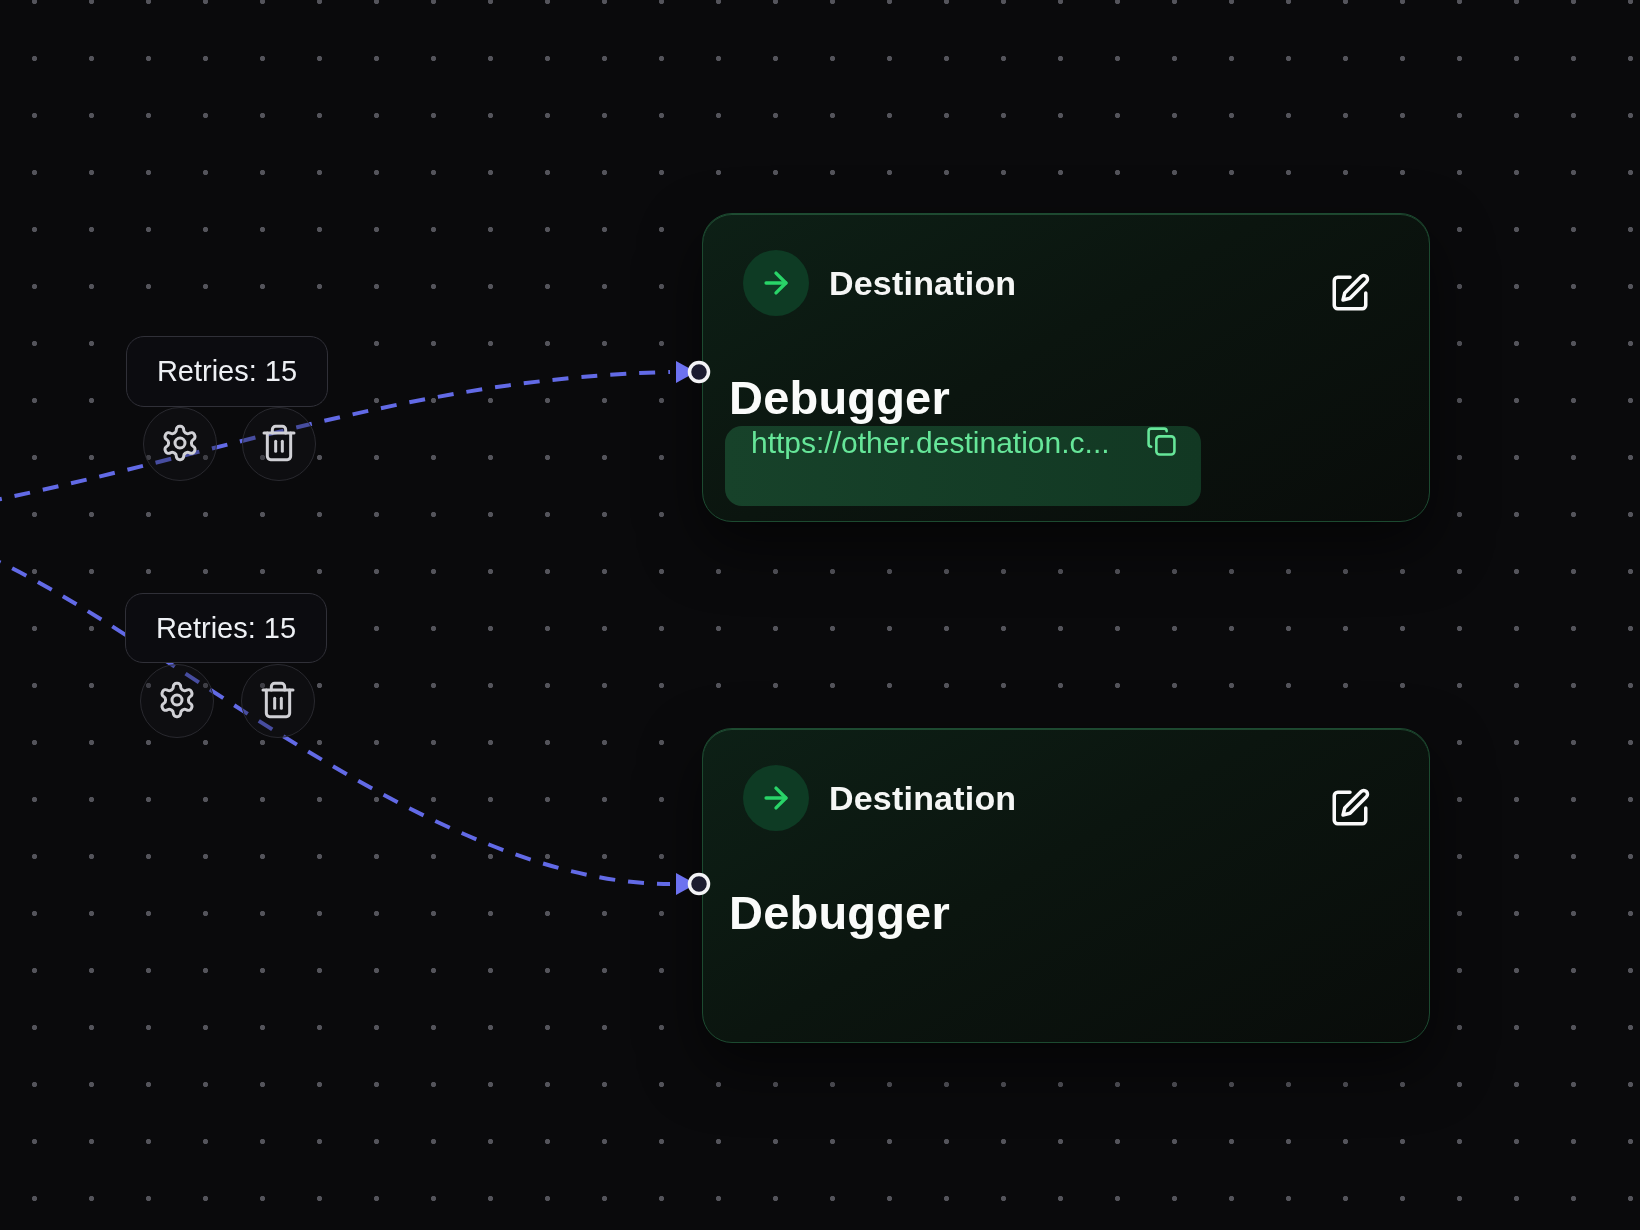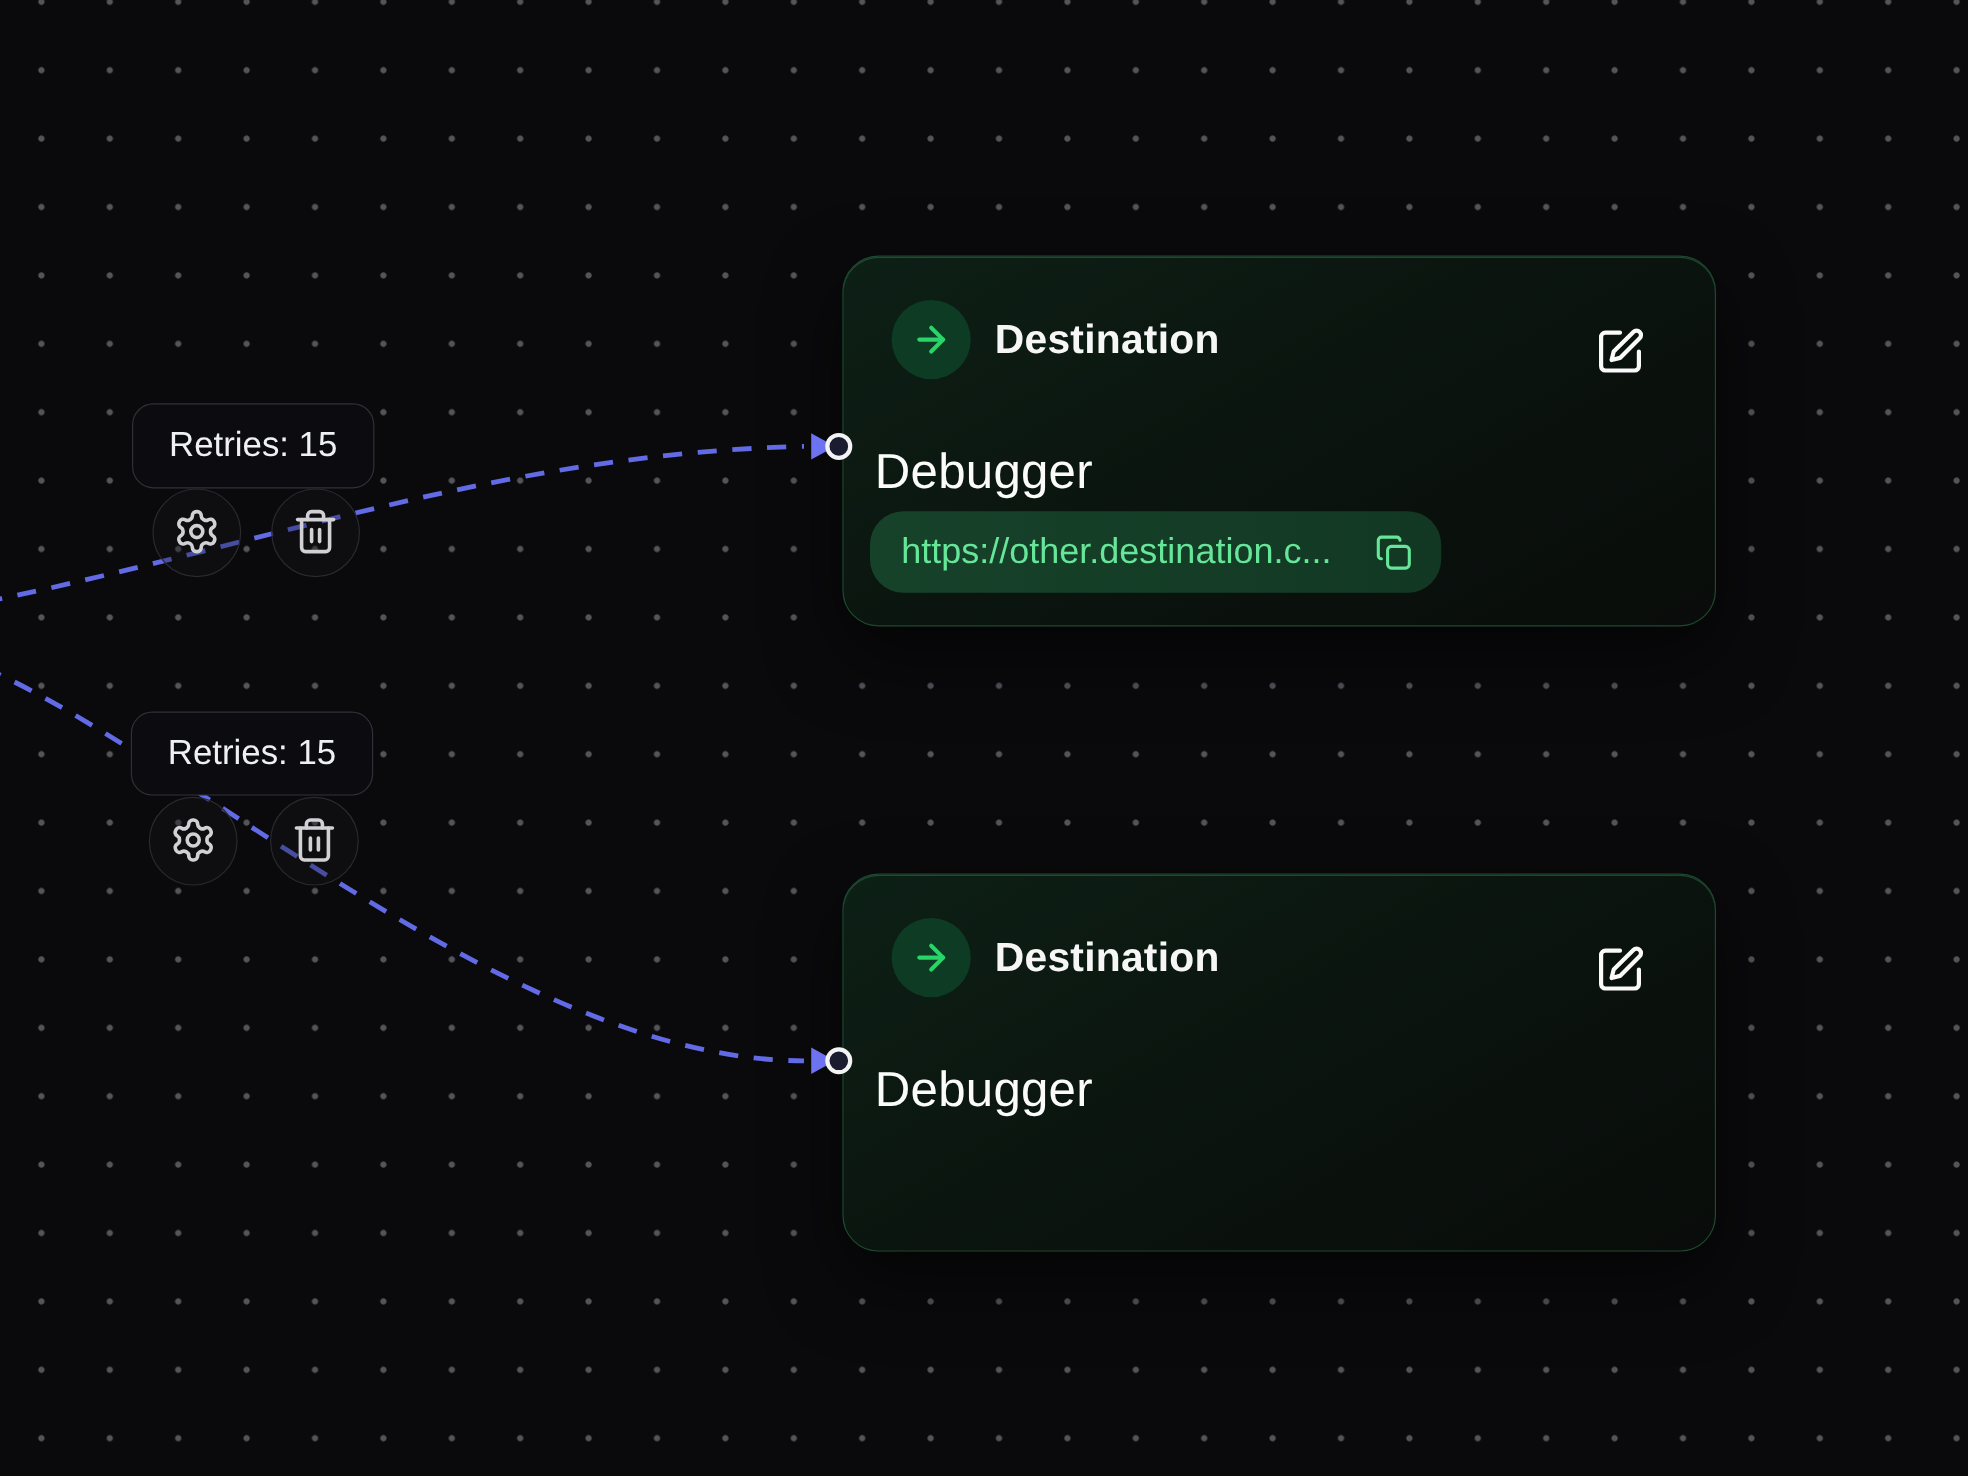--- a/index.html
+++ b/index.html
@@ -33,31 +33,31 @@
     flex:0 0 auto;width:66px;height:66px;margin-left:16px;border-radius:50%;
     background:#0e3b24;display:flex;align-items:center;justify-content:center;color:#29d468;
   }
   .type-circle svg{width:34px;height:34px;}
   .type-label{margin-left:20px;font-size:34px;font-weight:700;color:#f5f6f5;letter-spacing:.2px;}
   .edit-btn{
     margin-left:auto;margin-right:34px;margin-top:20px;width:42px;height:42px;
     background:none;border:none;padding:0;color:#fafafa;cursor:pointer;
   }
   .edit-btn svg{width:42px;height:42px;}
-  .node-name{position:absolute;top:156px;left:26px;font-size:41px;font-weight:400;color:#fafbfa;letter-spacing:.2px;}
+  .node-name{position:absolute;top:156px;left:26px;font-size:47px;font-weight:700;color:#fafbfa;letter-spacing:.2px;}
   .url-pill{
-    position:absolute;top:212px;left:22px;height:68px;border-radius:28px;
+    position:absolute;top:212px;left:22px;height:80px;border-radius:17px;
     background:linear-gradient(90deg,#17422a 0%,#123823 100%);
-    display:inline-flex;align-items:center;padding:0 24px 0 26px;cursor:pointer;
+    display:inline-flex;padding:0 24px 0 26px;cursor:pointer;
   }
   .url-text{font-size:30px;color:#66e699;white-space:nowrap;}
   .copy-btn{margin-left:36px;width:31px;height:31px;color:#66e699;display:inline-flex;}
   .copy-btn svg{width:31px;height:31px;}
   
-  .edge-controls{position:absolute;inset:0;z-index:3;pointer-events:none;}
+  .edge-controls{position:absolute;inset:0;z-index:3;pointer-events:none;margin-left:16px;}
   .retries-badge{
     position:absolute;box-sizing:border-box;border-radius:18px;
     background:#0c0c10;border:1.5px solid #303038;
     display:flex;align-items:center;justify-content:center;
     font-size:29px;color:#eef0f4;pointer-events:auto;
   }
   .badge-1{left:110px;top:336px;width:202px;height:71px;}
   .badge-2{left:109px;top:593px;width:202px;height:70px;}
   .round-btn{
     position:absolute;width:74px;height:74px;border-radius:50%;box-sizing:border-box;

